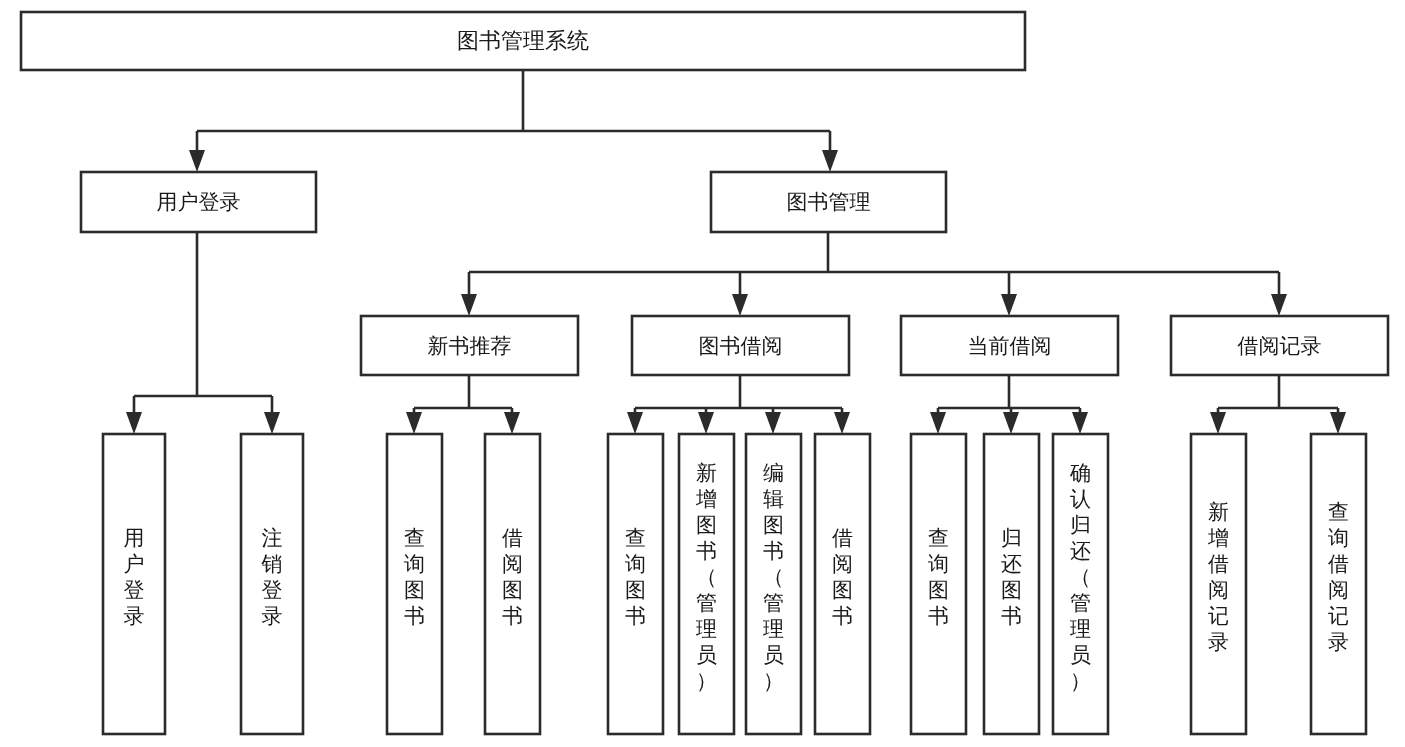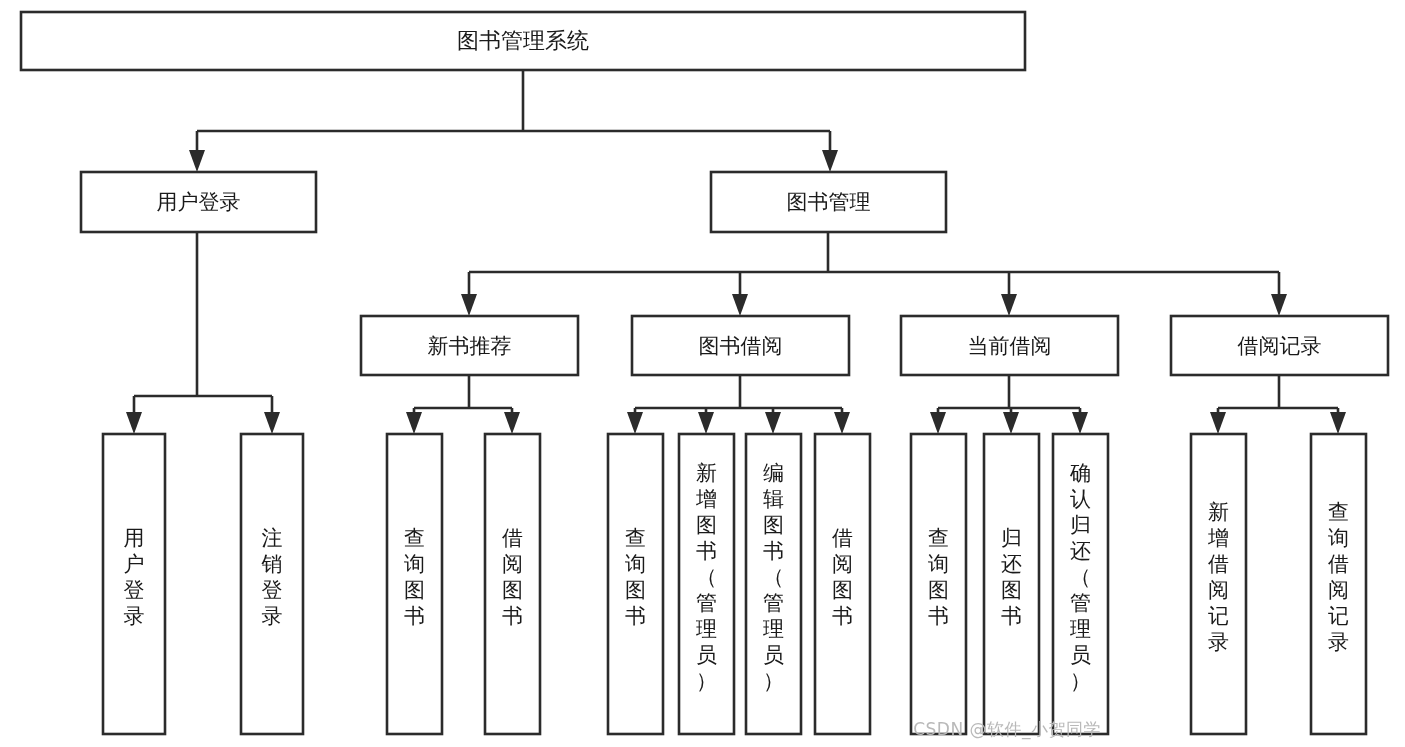--- a/index.html
+++ b/index.html
@@ -204,14 +204,13 @@
           <rect class="node-box" x="1191" y="434" width="55" height="300"></rect>
           <text class="node-label-vertical" x="1218.5" y="519"><tspan x="1218.5" dy="0">新</tspan><tspan x="1218.5" dy="26">增</tspan><tspan x="1218.5" dy="26">借</tspan><tspan x="1218.5" dy="26">阅</tspan><tspan x="1218.5" dy="26">记</tspan><tspan x="1218.5" dy="26">录</tspan></text>
         </g>
         <g>
           <rect class="node-box" x="1311" y="434" width="55" height="300"></rect>
           <text class="node-label-vertical" x="1338.5" y="519"><tspan x="1338.5" dy="0">查</tspan><tspan x="1338.5" dy="26">询</tspan><tspan x="1338.5" dy="26">借</tspan><tspan x="1338.5" dy="26">阅</tspan><tspan x="1338.5" dy="26">记</tspan><tspan x="1338.5" dy="26">录</tspan></text>
         </g>
       </g>
   </svg>
 
-  <div class="watermark">CSDN @软件_小贺同学</div>
 </div>
 
 </body></html>

